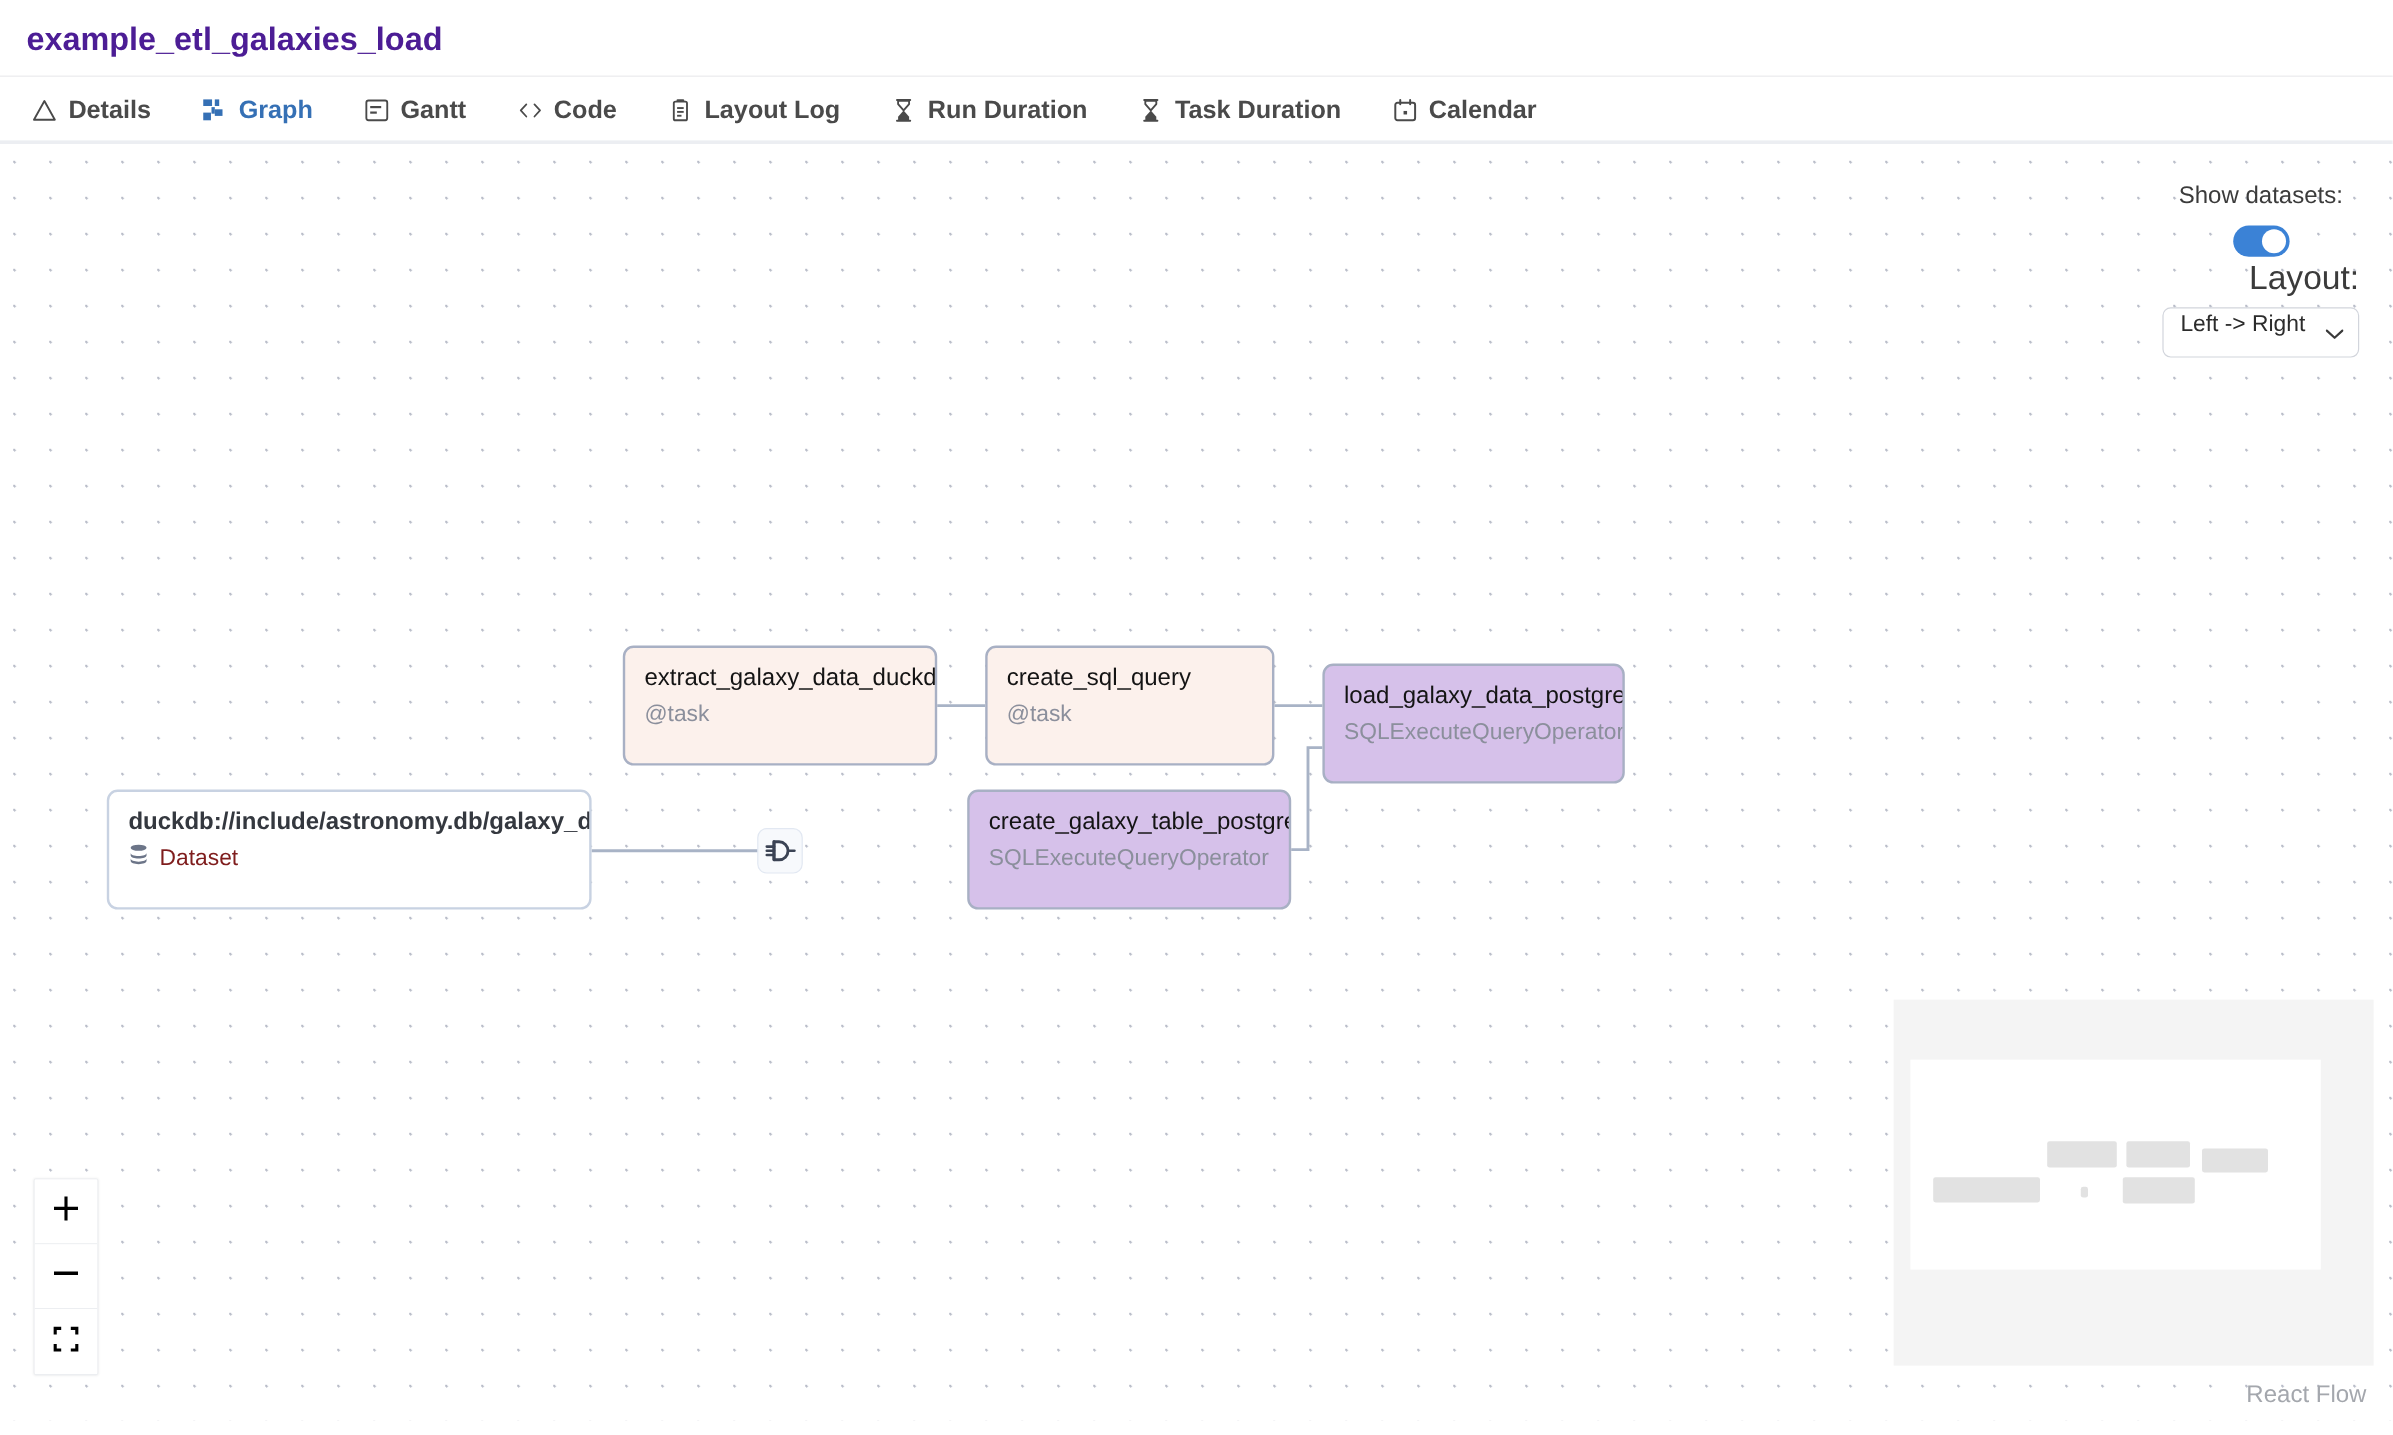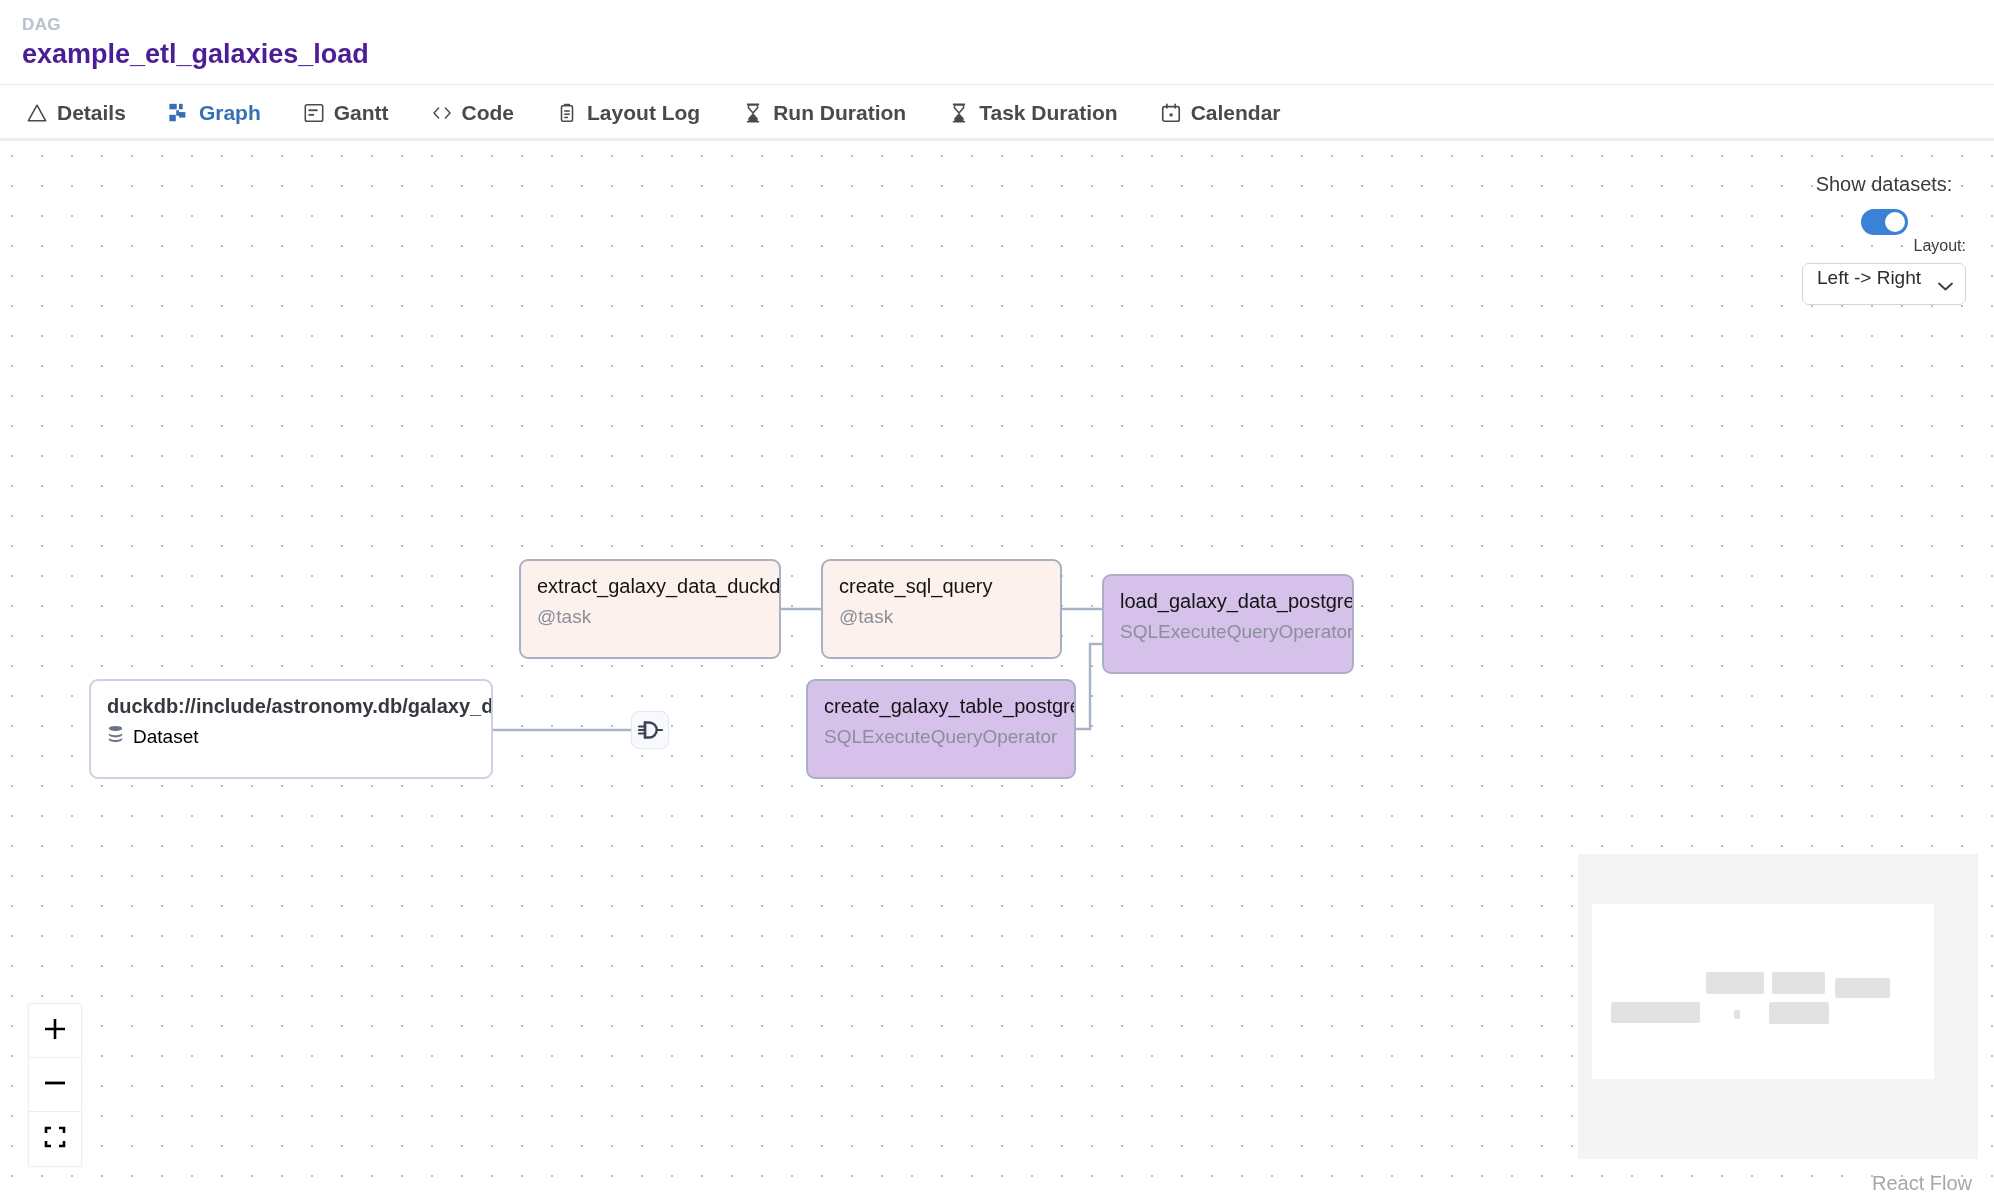--- a/index.html
+++ b/index.html
@@ -66,21 +66,21 @@
     font-size: 20px; color: #3b3b3b; line-height: 1.5; flex-direction: column;
   }
   .toggle {
     width: 47px; height: 26px; border-radius: 14px; background: #3b82d6;
     position: relative; cursor: pointer; flex: none;
   }
   .toggle .knob {
     position: absolute; right: 3px; top: 3px;
     width: 20px; height: 20px; border-radius: 50%; background: #fff;
   }
-  .ctrl-label-layout { font-size: 16px; color:#3b3b3b; text-align:right; margin-top:2px; }
+  .ctrl-label-layout { font-size: 28px; color:#3b3b3b; text-align:right; margin-top:2px; }
   .select {
     margin-top: 8px; width: 164px; height: 42px;
     border: 1px solid #d2d5dc; border-radius: 7px; background: #fff;
     display: flex; align-items: center; justify-content: space-between;
     padding: 0 12px 12px 14px; font-size: 19px; color: #2c2c2c; cursor: pointer;
   }
   .chev { width: 15px; height: 9px; flex:none; }
 
   
   .node {
@@ -98,21 +98,21 @@
     white-space: nowrap;
   }
   .node.task { background: #fcf1ec; }
   .node.op   { background: #d6c1ea; }
   .node.dataset {
     background: #ffffff; border: 2px solid #c8d2e2;
   }
   .node.dataset .n-title { font-weight: 700; color: #34383f; }
   .node.dataset .n-sub {
     display: flex; align-items: center; gap: 9px;
-    color: #000000; font-weight: 400;
+    color: #7f1d1d; font-weight: 400;
   }
 
   
   .edges { position: absolute; inset: 0; pointer-events: none; }
   .edges path { fill: none; stroke: #a8b3c6; stroke-width: 2.4px; }
 
   
   .gate {
     position: absolute; width: 38px; height: 38px;
     background: #f7f9fc; border: 1px solid #e2e8f2; border-radius: 8px;
@@ -144,21 +144,20 @@
     position: absolute; right: 22px; bottom: 10px;
     font-size: 20px; color: #a4a7ad; z-index: 10; margin-top: 16px;
   }
 </style>
 </head>
 <body>
 
 <div id="app">
 
   <div class="header">
-    <div class="dag-kicker">DAG</div>
     <div class="dag-title">example_etl_galaxies_load</div>
   </div>
 
   <div class="tabbar">
 
     <div class="tab">
       <span class="ticon">
         <svg width="22" height="22" viewBox="0 0 24 24">
             <path d="M12 3.5 21.5 20.5H2.5Z" fill="none" stroke="#4a4a4a" stroke-width="1.7" stroke-linejoin="round"></path>
           </svg>

